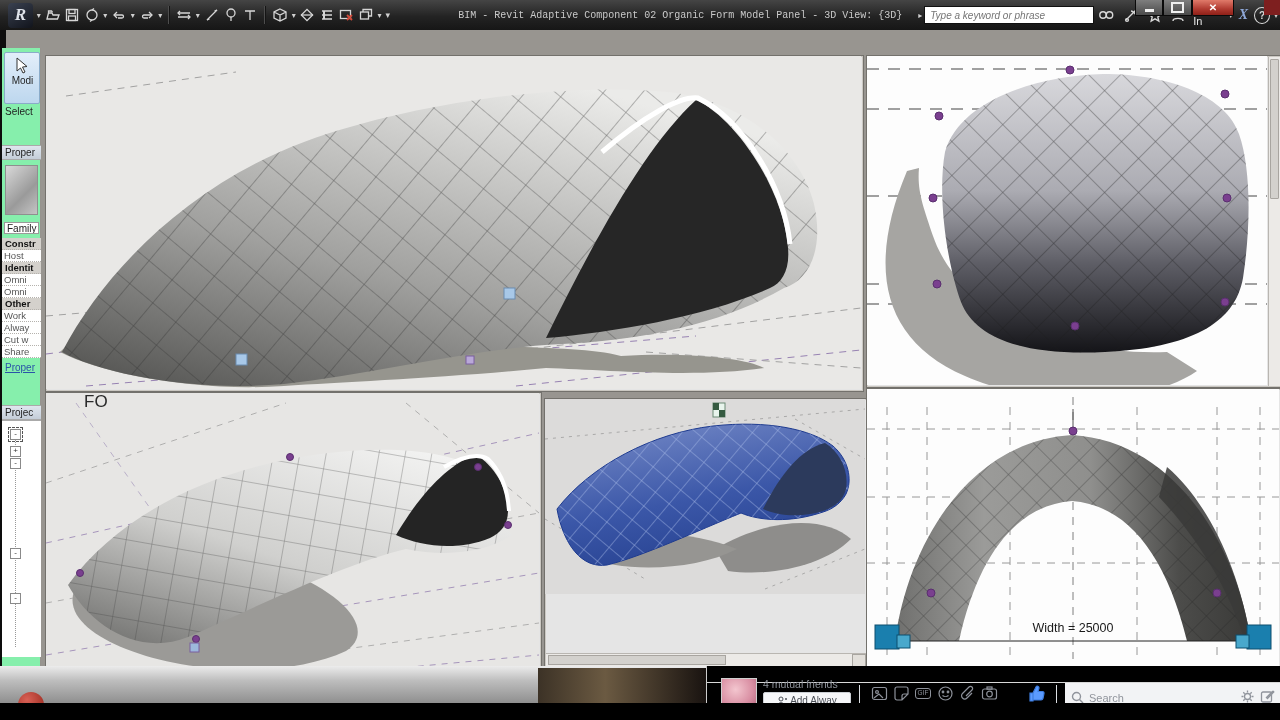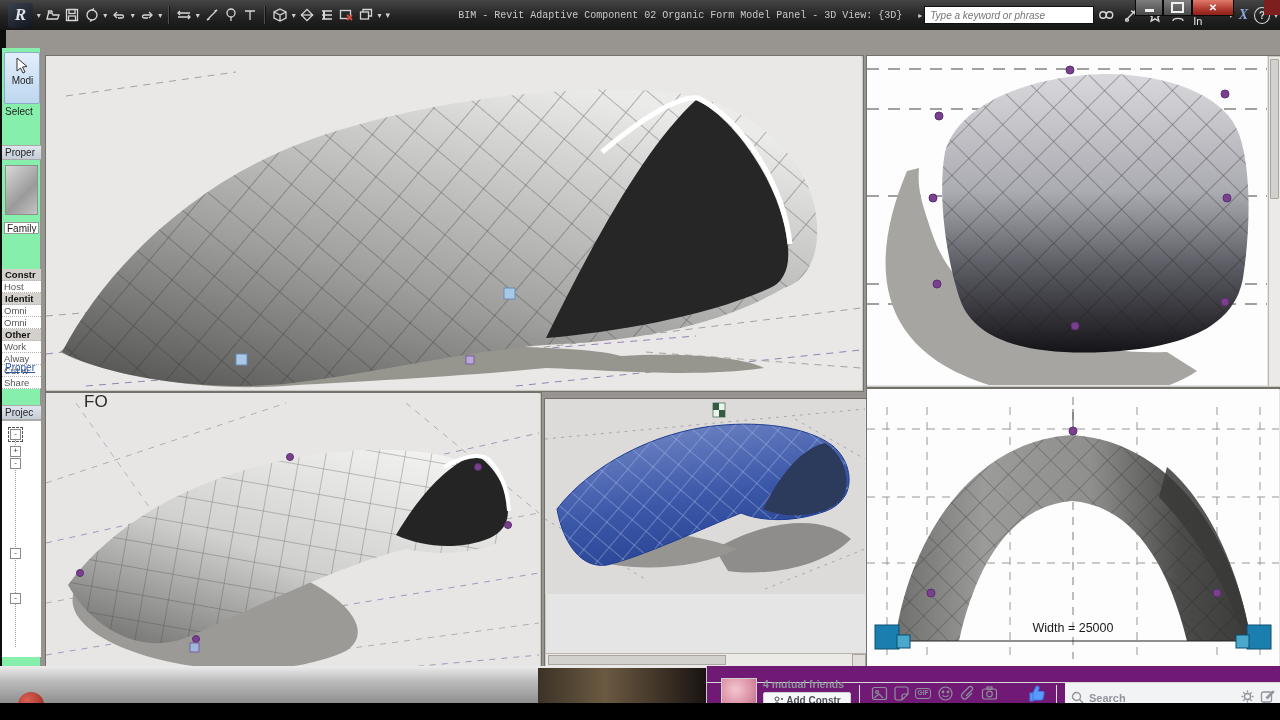--- a/index.html
+++ b/index.html
@@ -47,21 +47,21 @@
     background:linear-gradient(#e3eefa,#bdd7ee);border:1px solid #8aabc9;border-radius:2px;overflow:hidden;}
   #modifybtn svg{display:block;margin:4px auto 0;}
   .lp-lbl{position:absolute;left:3px;font-size:10px;color:#1e1e1e;white-space:nowrap;overflow:hidden;width:35px;}
   .lp-head{position:absolute;left:0;width:39px;font-size:10px;color:#1e1e1e;background:linear-gradient(#dfe6ee,#c4cdd8);
     border-top:1px solid #aaa;border-bottom:1px solid #aaa;padding:1px 0 1px 3px;box-sizing:border-box;white-space:nowrap;overflow:hidden;}
   #thumb{position:absolute;left:3px;top:117px;width:31px;height:48px;border:1px solid #8f8f8f;
     background:linear-gradient(135deg,#d9d9d9,#9a9a9a 60%,#c5c5c5);}
   #familybox{position:absolute;left:2px;top:174px;width:35px;height:12px;background:#fff;border:1px solid #9a9a9a;
     font-size:10px;color:#222;white-space:nowrap;overflow:hidden;padding-left:2px;box-sizing:border-box;}
   .prow{position:absolute;left:0;width:39px;height:12px;font-size:9.5px;white-space:nowrap;overflow:hidden;
-    padding:0 0 0 3px;box-sizing:border-box;border-bottom:1px dotted #b5b2ad;margin-top:31px;}
+    padding:0 0 0 3px;box-sizing:border-box;border-bottom:1px dotted #b5b2ad;}
   .prow.header{background:#d4d1cc;color:#111;font-weight:bold;}
   .prow.value{background:#fff;color:#555;padding-left:2px;}
   #prophelp{position:absolute;left:3px;top:314px;font-size:10px;color:#2a54a8;text-decoration:underline;white-space:nowrap;overflow:hidden;width:35px;}
   #treewrap{position:absolute;left:0;top:372px;width:39px;height:236px;background:#fff;border-top:1px solid #aaa;}
   #treeline{position:absolute;left:13px;top:10px;height:216px;border-left:1px dotted #999;}
   .tnode{position:absolute;left:8px;width:9px;height:9px;border:1px solid #8a8a8a;background:#fff;
     font:8px "Liberation Sans",sans-serif;color:#333;line-height:8px;text-align:center;}
   .tnode.rootsel{outline:1px dashed #555;outline-offset:1px;}
   
   .vp{position:absolute;background:#e5e5e5;border:1px solid #73716c;box-shadow:inset 0 0 0 1px #cbc8c2;}
@@ -70,21 +70,21 @@
   .hscroll{position:absolute;left:1px;right:1px;bottom:1px;height:12px;background:#eceae7;border-top:1px solid #b9b6b1;}
   .hscroll .thumb{position:absolute;top:1px;bottom:1px;left:2px;width:55%;background:#d3d1cd;border:1px solid #a8a5a0;}
   .hscroll .btn{position:absolute;top:0;right:0;width:12px;height:11px;background:#e2dfda;border:1px solid #a8a5a0;}
   
   #taskbar{position:absolute;left:0;top:666px;width:706px;height:37px;
     background:linear-gradient(#ececec,#bdbdbd 40%,#8f8f8f);}
   #photoband{position:absolute;left:538px;top:668px;width:168px;height:35px;
     background:linear-gradient(90deg,#3c3226,#6b5a42 40%,#191310);}
   #redorb{position:absolute;left:18px;top:692px;width:26px;height:26px;border-radius:50%;
     background:radial-gradient(circle at 35% 30%,#d86055,#8f1f14);}
-  #fbbar{position:absolute;left:706px;top:666px;width:574px;height:37px;background:#701a75;border-left:1px solid #ccc;font-weight:bold;}
+  #fbbar{position:absolute;left:706px;top:666px;width:574px;height:37px;background:#000000;border-left:1px solid #ccc;}
   #fbinner{position:absolute;left:0;top:16px;width:574px;height:21px;border-top:1px solid #d8d8d8;display:flex;align-items:center;}
   #fbpic{width:34px;height:30px;margin-left:14px;background:radial-gradient(circle at 40% 35%,#f3c6cf,#d98fa3 60%,#b2687e);border:1px solid #cfcfcf;}
   #fbmeta{margin-left:6px;}
   #fbmutual{font-size:10.5px;color:#90949c;}
   #fbaddbtn{margin-top:2px;width:86px;height:15px;border:1px solid #ccd0d5;border-radius:2px;background:#f6f7f9;
     font-size:10px;color:#4b4f56;display:flex;align-items:center;justify-content:center;gap:3px;}
   .fbdiv{width:1px;height:18px;background:#dcdfe3;margin:0 8px;}
   .fbi{width:22px;height:18px;display:flex;align-items:center;justify-content:center;}
   .fbi svg{stroke:#8d919a;fill:none;stroke-width:1.2;}
   .giflbl{font-size:6.5px;color:#8d919a;border:1px solid #8d919a;border-radius:3px;padding:1px 2px;line-height:1;}
@@ -487,21 +487,21 @@
   <div id="fbbar">
     <div id="fbinner">
       <div id="fbpic"></div>
       <div id="fbmeta">
         <div id="fbmutual">4 mutual friends</div>
         <div id="fbaddbtn">
           <svg width="10" height="10">
               <circle cx="4" cy="3" r="2" fill="none" stroke="#4b4f56"></circle>
               <path d="M1 9 C1 6 7 6 7 9 M8 3 H10 M9 2 V4" fill="none" stroke="#4b4f56"></path>
             </svg>
-          <span>Add Constr</span>
+          <span>Add Alway</span>
         </div>
       </div>
       <div class="fbdiv"></div>
       <div class="fbi">
           <svg width="17" height="17">
             <rect x="1.5" y="2.5" width="14" height="12" rx="2"></rect>
             <circle cx="6" cy="7" r="1.4"></circle>
             <path d="M3 13 L8 9 L12 13"></path>
           </svg>
         </div>

